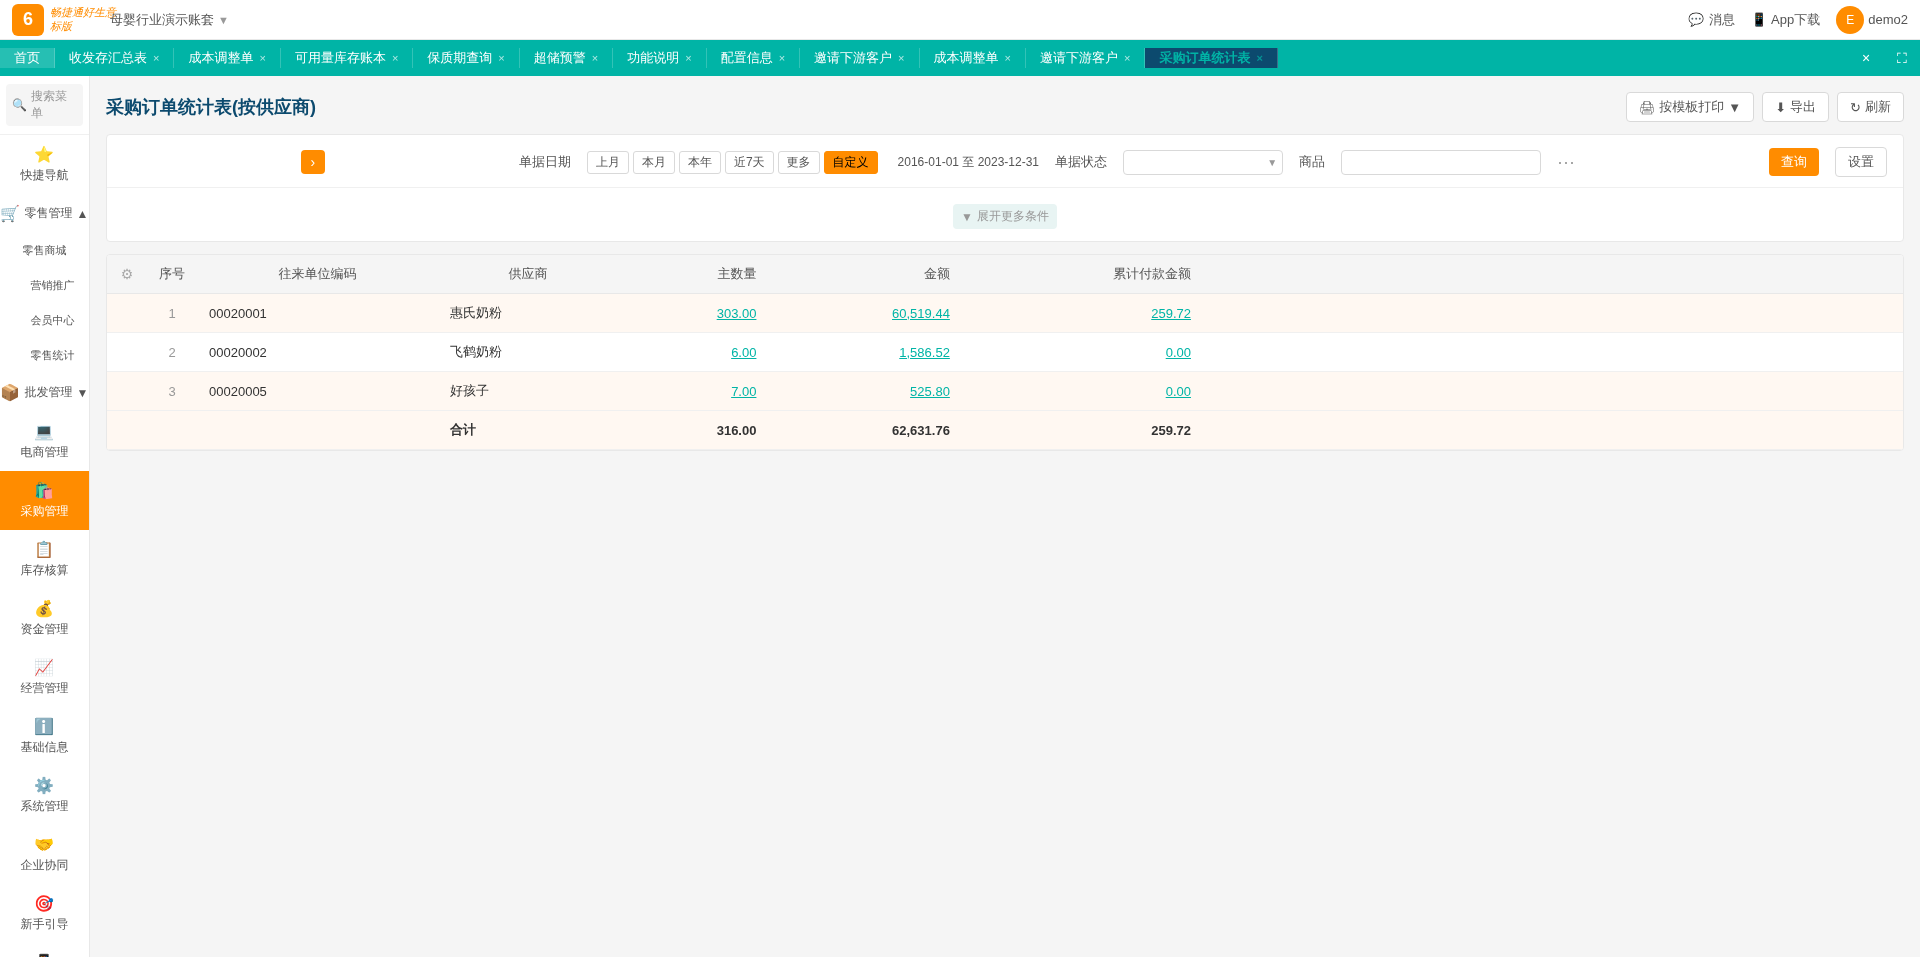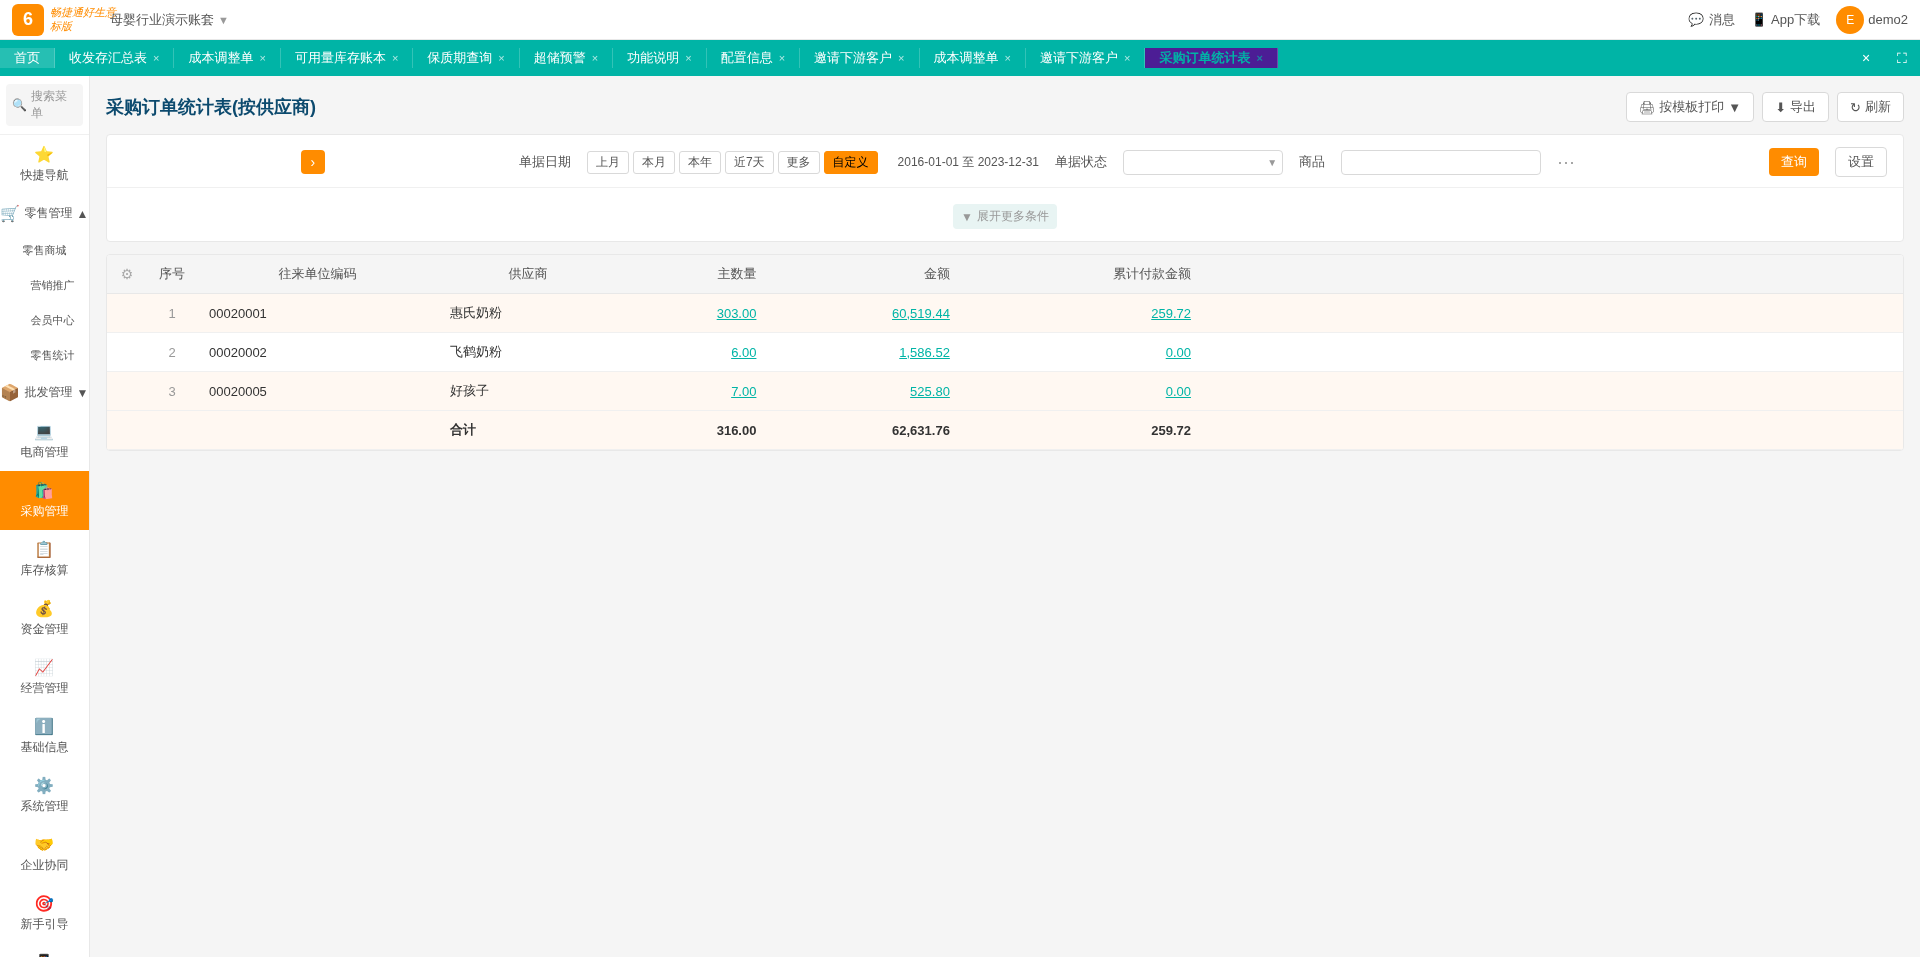--- a/index.html
+++ b/index.html
@@ -15,21 +15,21 @@
     .workspace-selector .chevron { color: #999; font-size: 11px; }
     .top-bar-right { margin-left: auto; display: flex; align-items: center; gap: 16px; }
     .top-bar-btn { display: flex; align-items: center; gap: 4px; font-size: 13px; color: #555; cursor: pointer; }
     .user-avatar { width: 28px; height: 28px; border-radius: 50%; background: #ff8c00; display: flex; align-items: center; justify-content: center; color: #fff; font-size: 12px; }
 
     
     .nav-tabs { display: flex; align-items: center; background: #00b4a6; height: 36px; padding: 0 0 0 0; overflow: hidden; }
     .nav-tab { padding: 0 14px; height: 20px; display: flex; align-items: center; font-size: 13px; color: #fff; cursor: pointer; white-space: nowrap; border-right: 1px solid rgba(255,255,255,0.2); position: relative; }
     .nav-tab.home { background: rgba(255,255,255,0.15); }
     .nav-tab .close-icon { margin-left: 6px; font-size: 11px; opacity: 0.7; }
-    .nav-tab.active { background: #4c1d95; color: #00b4a6; font-weight: bold; justify-content: center; }
+    .nav-tab.active { background: #0c4a6e; color: #00b4a6; font-weight: bold; justify-content: center; }
     .nav-tab.active .close-icon { color: #00b4a6; }
     .nav-tab-actions { margin-left: auto; display: flex; align-items: center; gap: 0; }
     .nav-tab-action-btn { width: 36px; height: 36px; display: flex; align-items: center; justify-content: center; color: #fff; cursor: pointer; font-size: 14px; }
 
     
     .body-area { display: flex; flex: 1; overflow: hidden; }
     .sidebar { width: 90px; background: #fff; border-right: 1px solid #e8e8e8; display: flex; flex-direction: column; overflow-y: auto; }
     .sidebar-search { padding: 8px 6px; border-bottom: 1px solid #f0f0f0; }
     .sidebar-search-box { display: flex; align-items: center; gap: 4px; background: #f5f5f5; border-radius: 4px; padding: 4px 6px; cursor: pointer; }
     .sidebar-search-box span { font-size: 12px; color: #999; }

